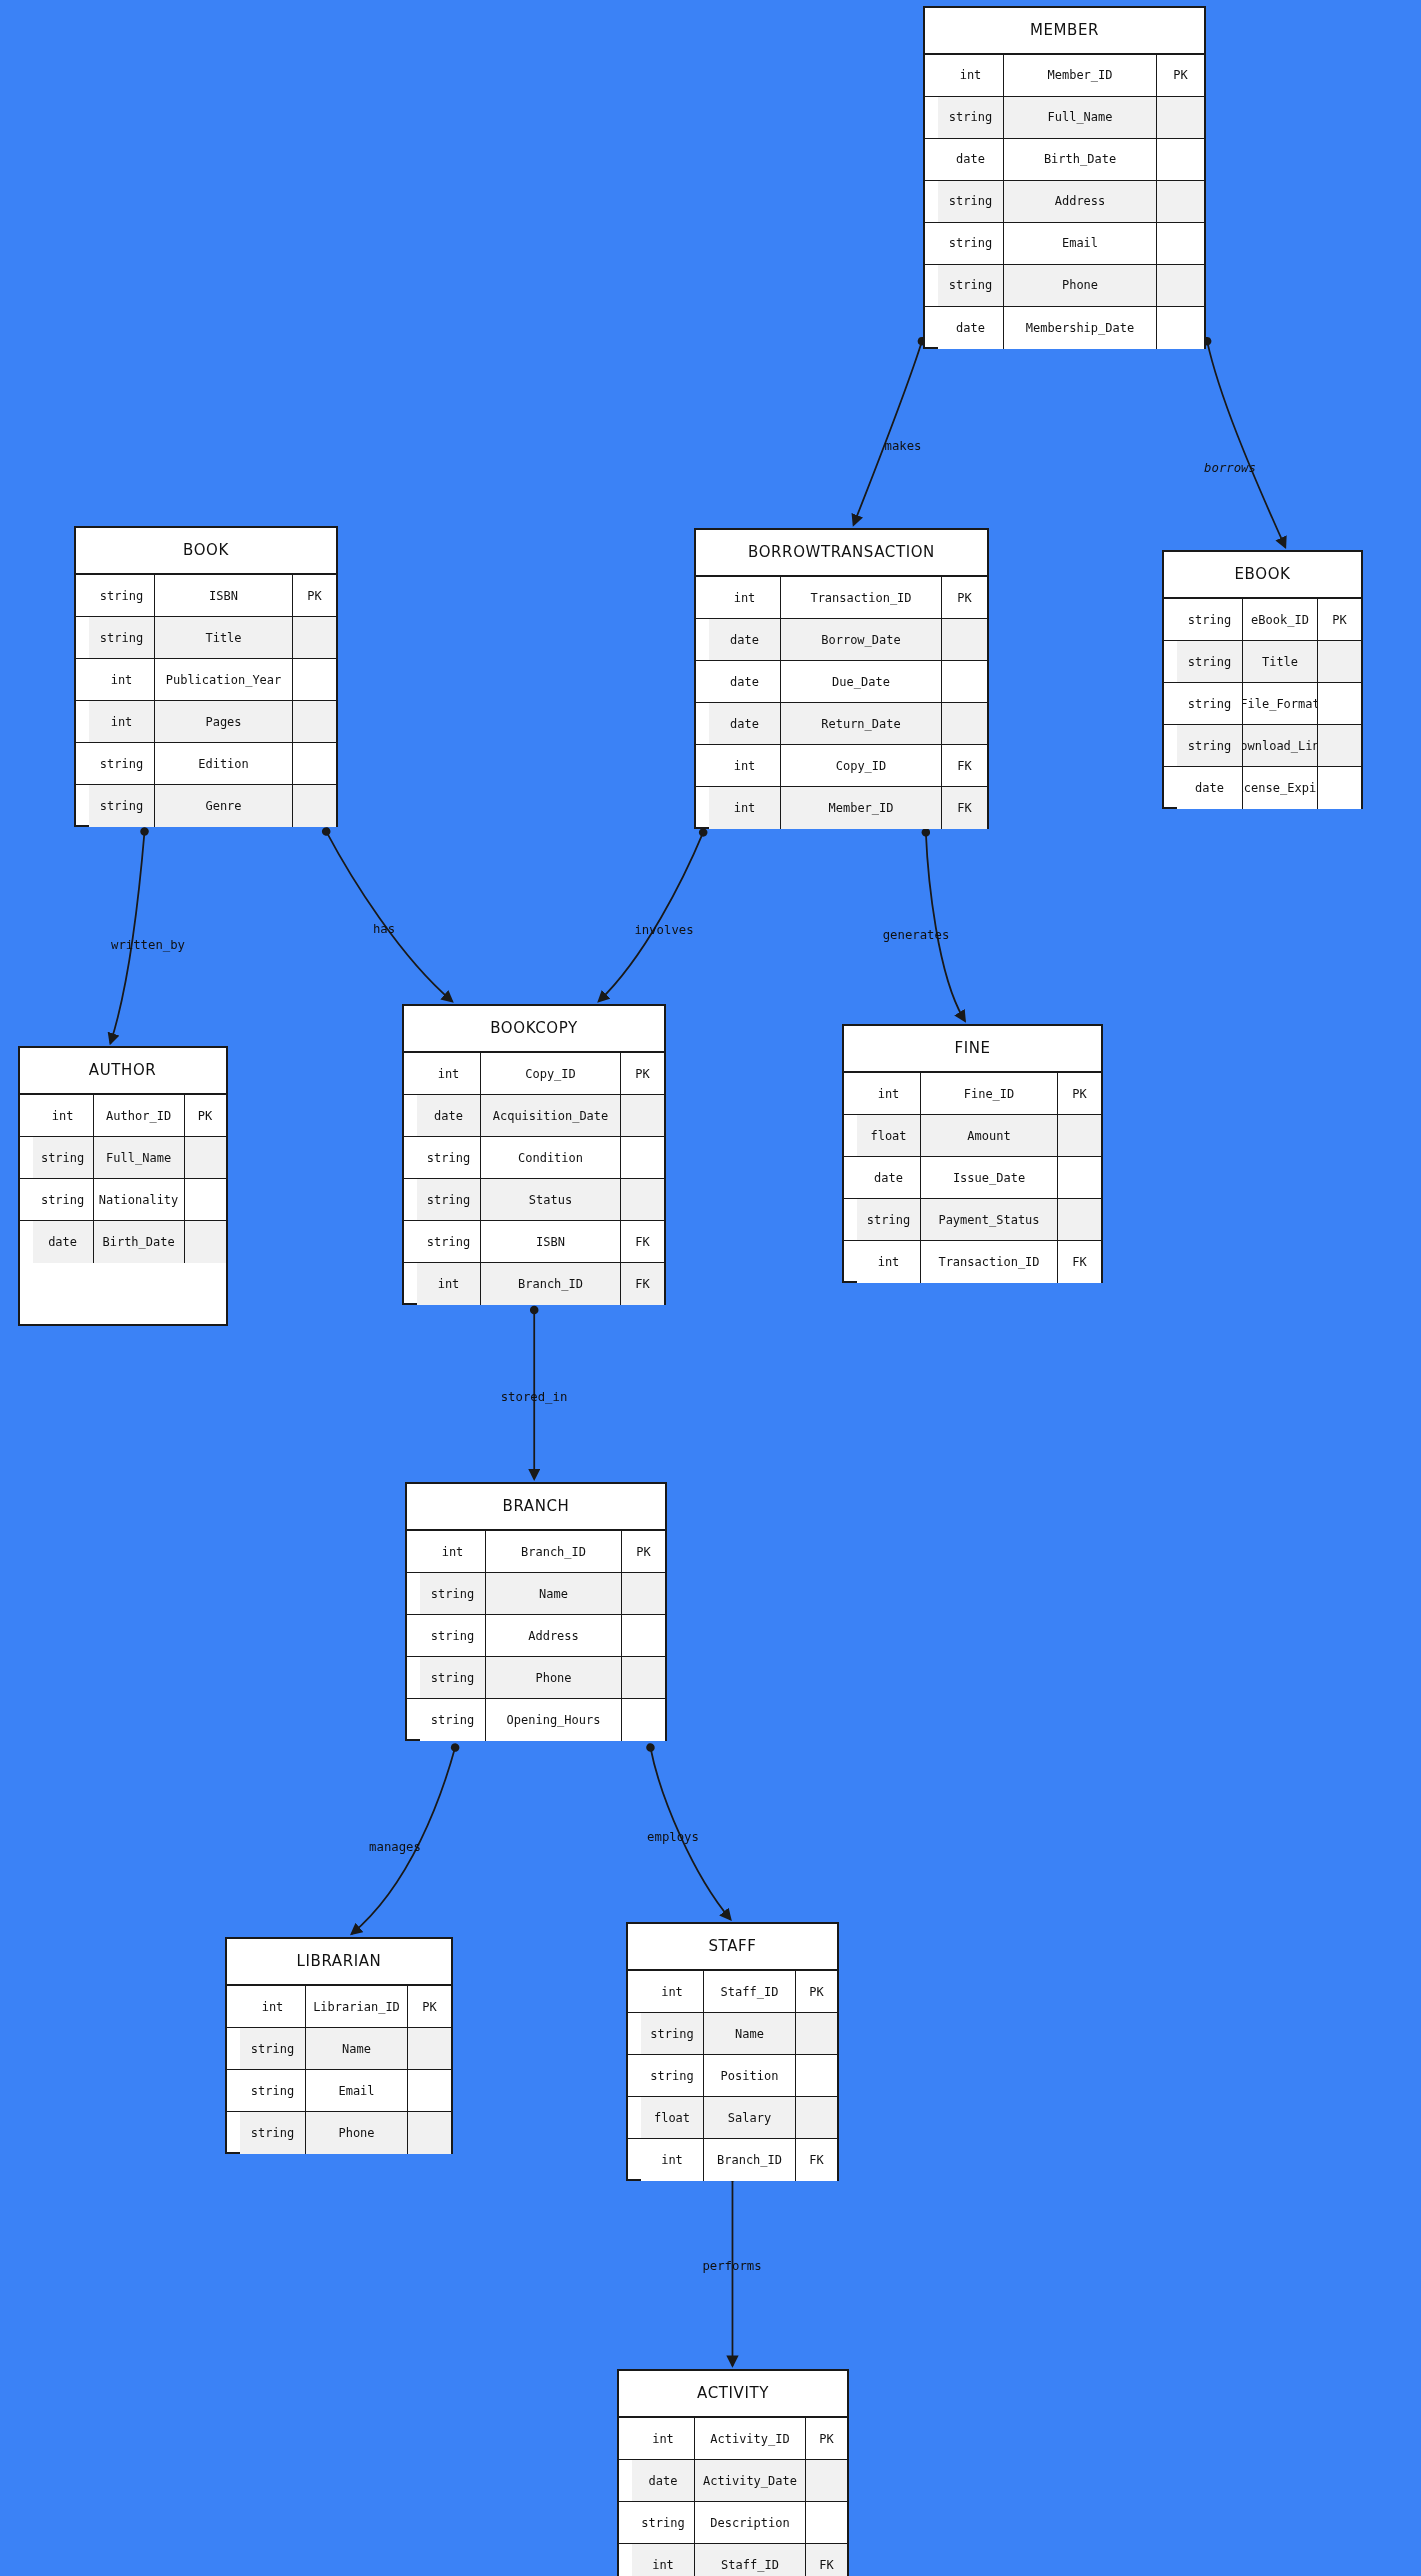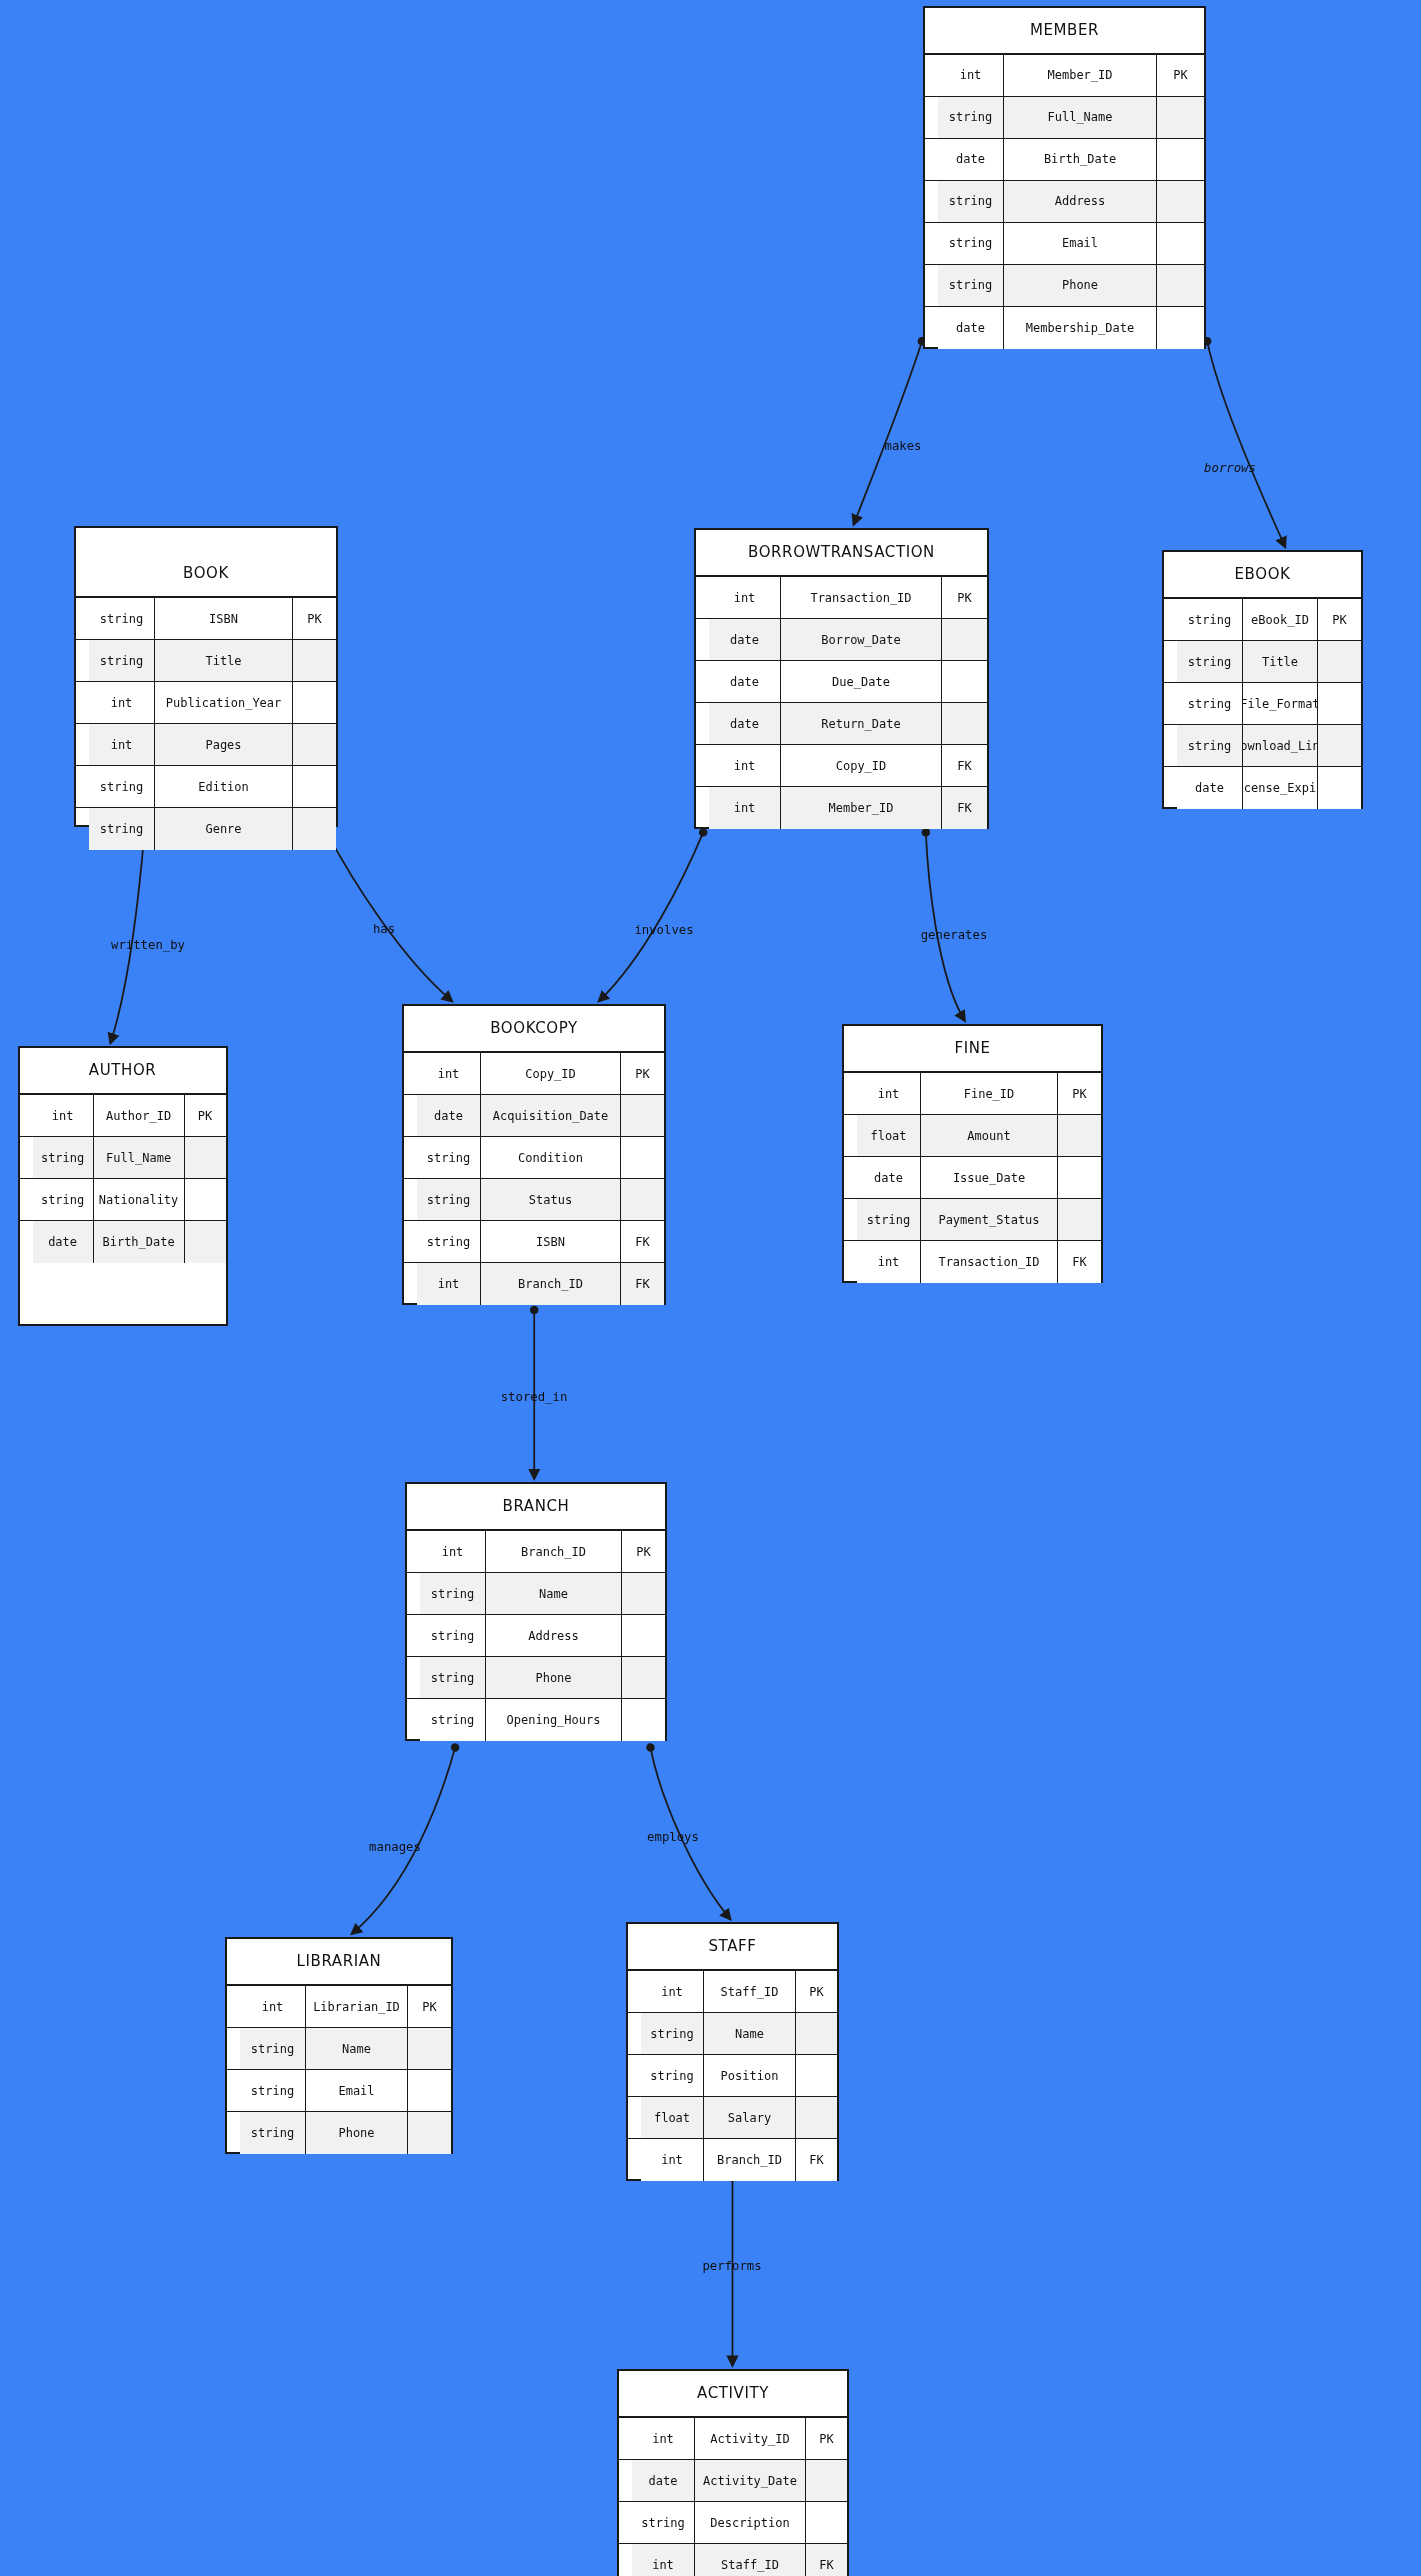--- a/index.html
+++ b/index.html
@@ -147,21 +147,21 @@
           <div class="cell name">Phone</div>
           <div class="cell key" style="width: 47px;"></div>
         </div>
         <div class="attr-row">
           <div class="cell type" style="width: 66px;">date</div>
           <div class="cell name">Membership_Date</div>
           <div class="cell key" style="width: 47px;"></div>
         </div>
       </div>
       <div class="entity" style="left: 74px; top: 526px; width: 264px; height: 301px;">
-        <div class="entity-title" style="height: 45px; line-height: 45px; margin-top: 23px;">BOOK</div>
+        <div class="entity-title" style="height: 45px; line-height: 45px;">BOOK</div>
         <div class="attr-row">
           <div class="cell type" style="width: 66px;">string</div>
           <div class="cell name">ISBN</div>
           <div class="cell key" style="width: 43px;">PK</div>
         </div>
         <div class="attr-row alt">
           <div class="cell type" style="width: 66px;">string</div>
           <div class="cell name">Title</div>
           <div class="cell key" style="width: 43px;"></div>
         </div>
@@ -433,20 +433,20 @@
           <div class="cell key" style="width: 41px;">FK</div>
         </div>
       </div>
     </div>
   <div id="label-layer">
       <div class="edge-label" style="left: 903px; top: 446px;">makes</div>
       <div class="edge-label" style="left: 1230px; top: 468px; font-style: italic;">borrows</div>
       <div class="edge-label" style="left: 148px; top: 945px;">written_by</div>
       <div class="edge-label" style="left: 384px; top: 929px;">has</div>
       <div class="edge-label" style="left: 664px; top: 930px;">involves</div>
-      <div class="edge-label" style="left: 954px; top: 935px;">generates</div>
+      <div class="edge-label" style="left: 916px; top: 935px;">generates</div>
       <div class="edge-label" style="left: 534px; top: 1397px;">stored_in</div>
       <div class="edge-label" style="left: 395px; top: 1847px;">manages</div>
       <div class="edge-label" style="left: 673px; top: 1837px;">employs</div>
       <div class="edge-label" style="left: 732px; top: 2266px;">performs</div>
     </div>
 </div>
 
 
 </body></html>

